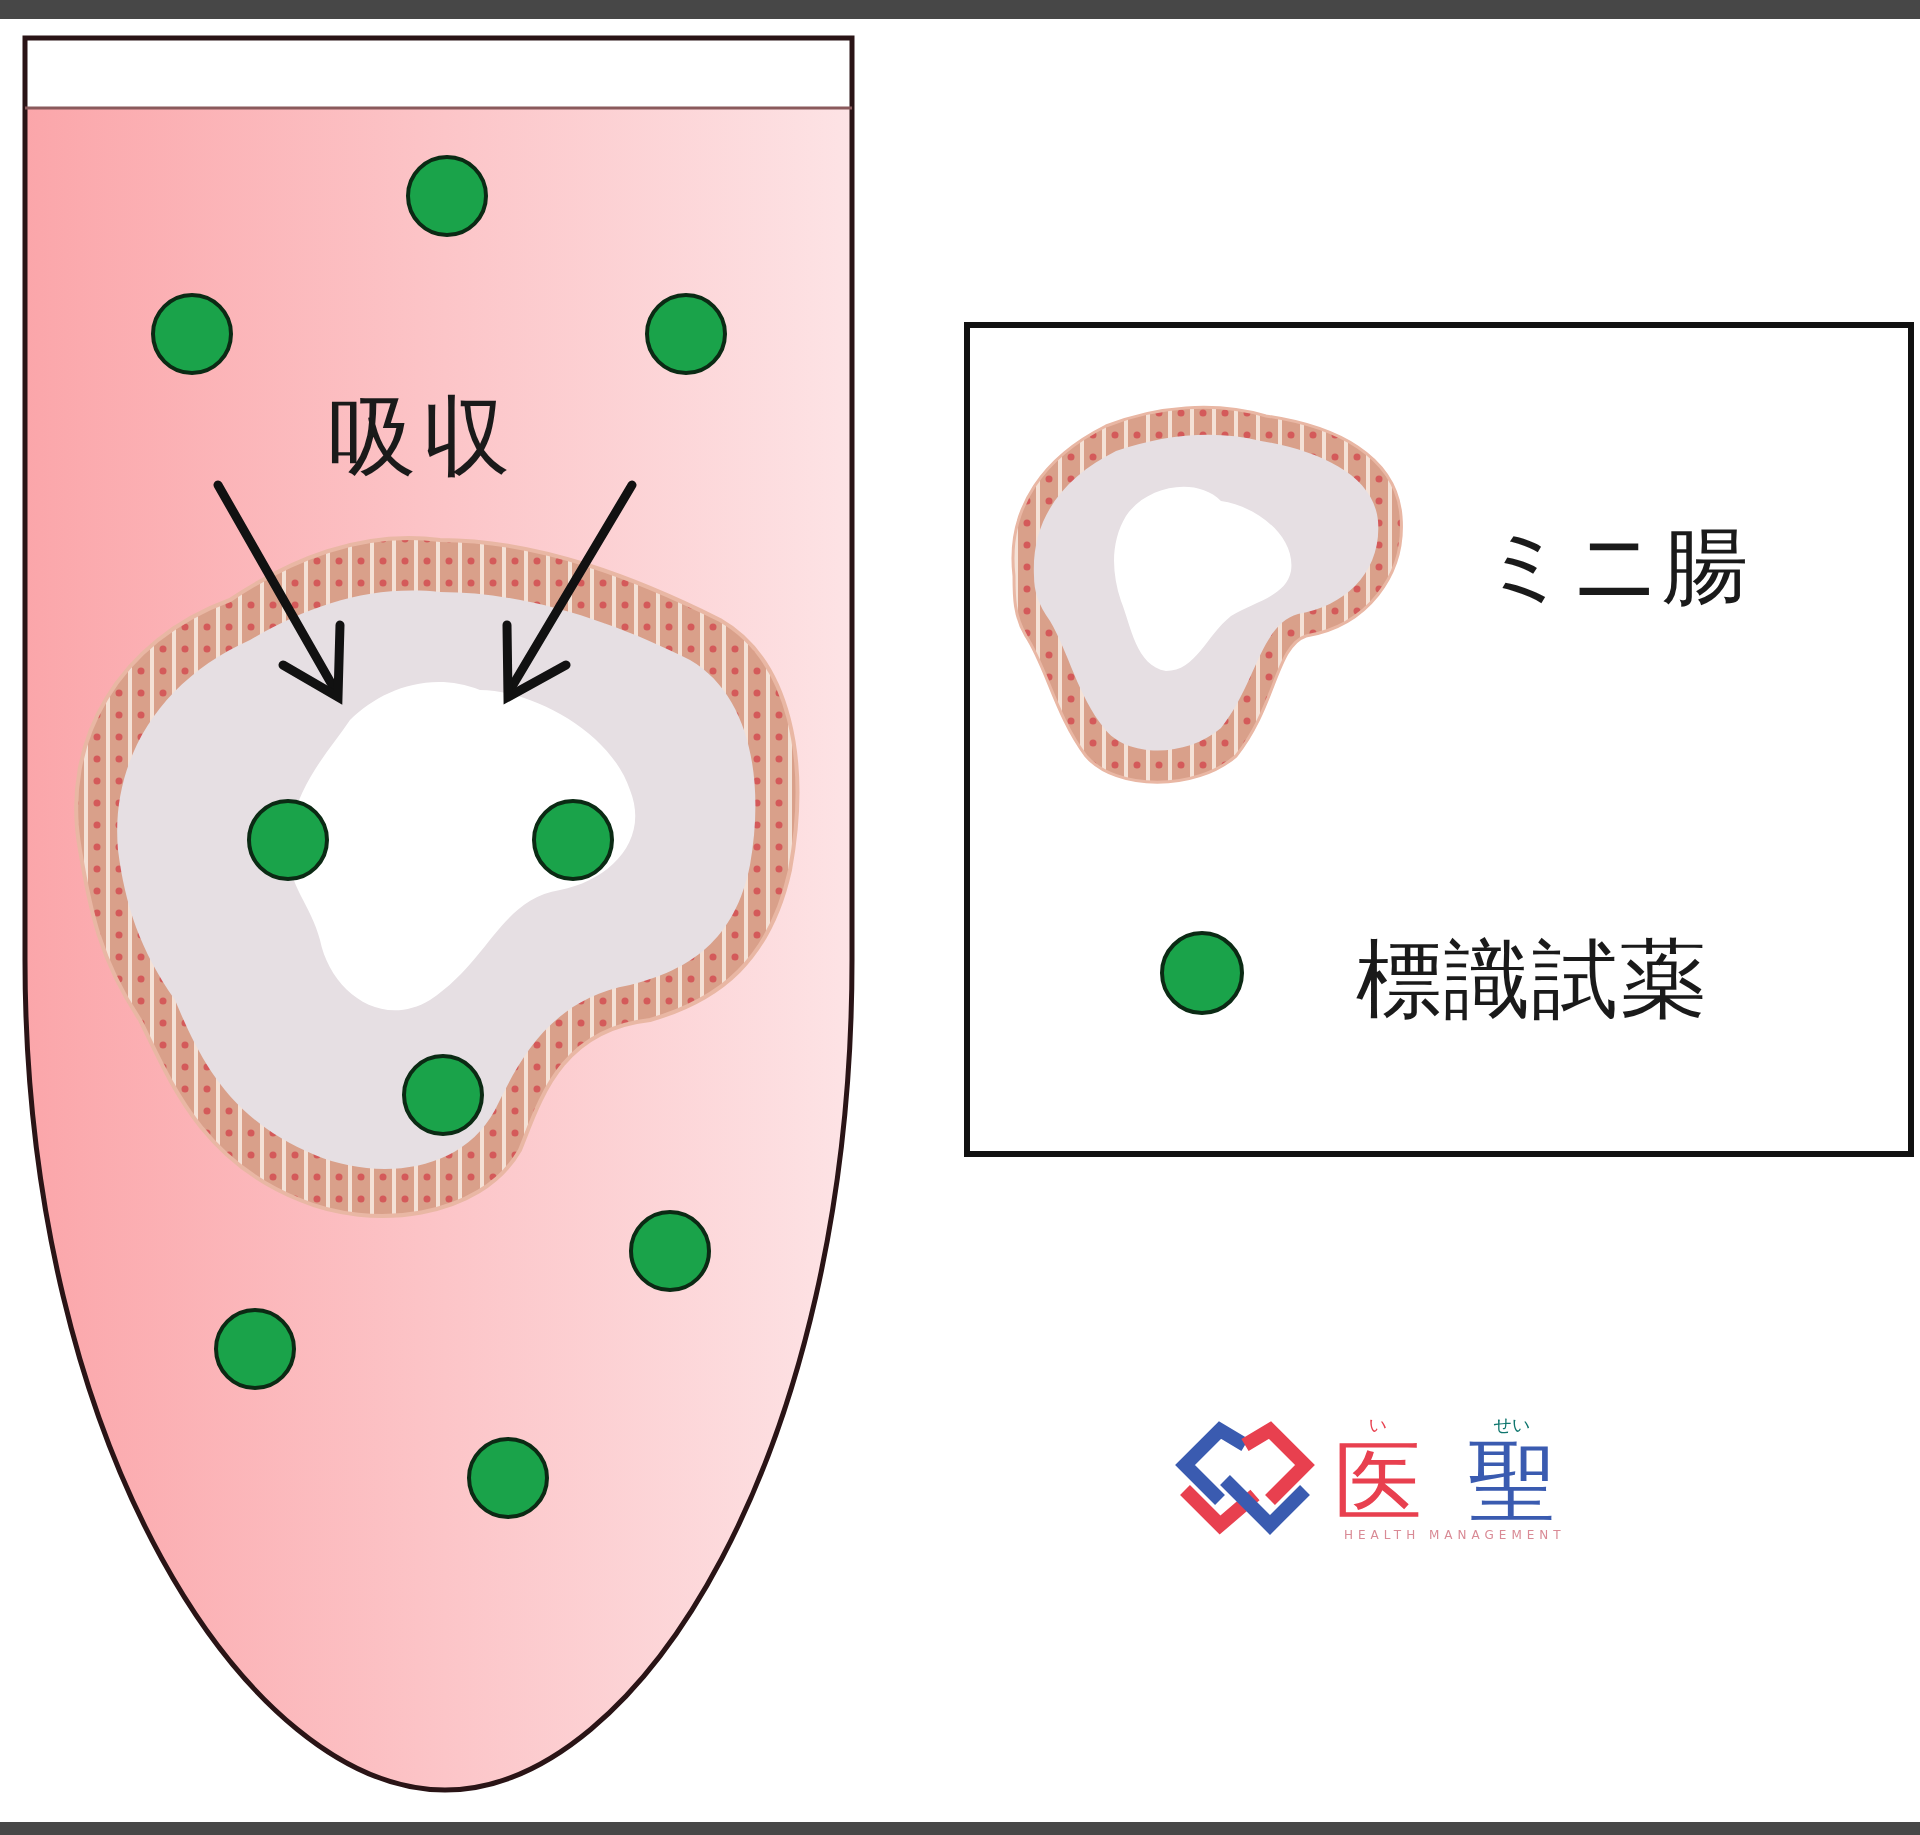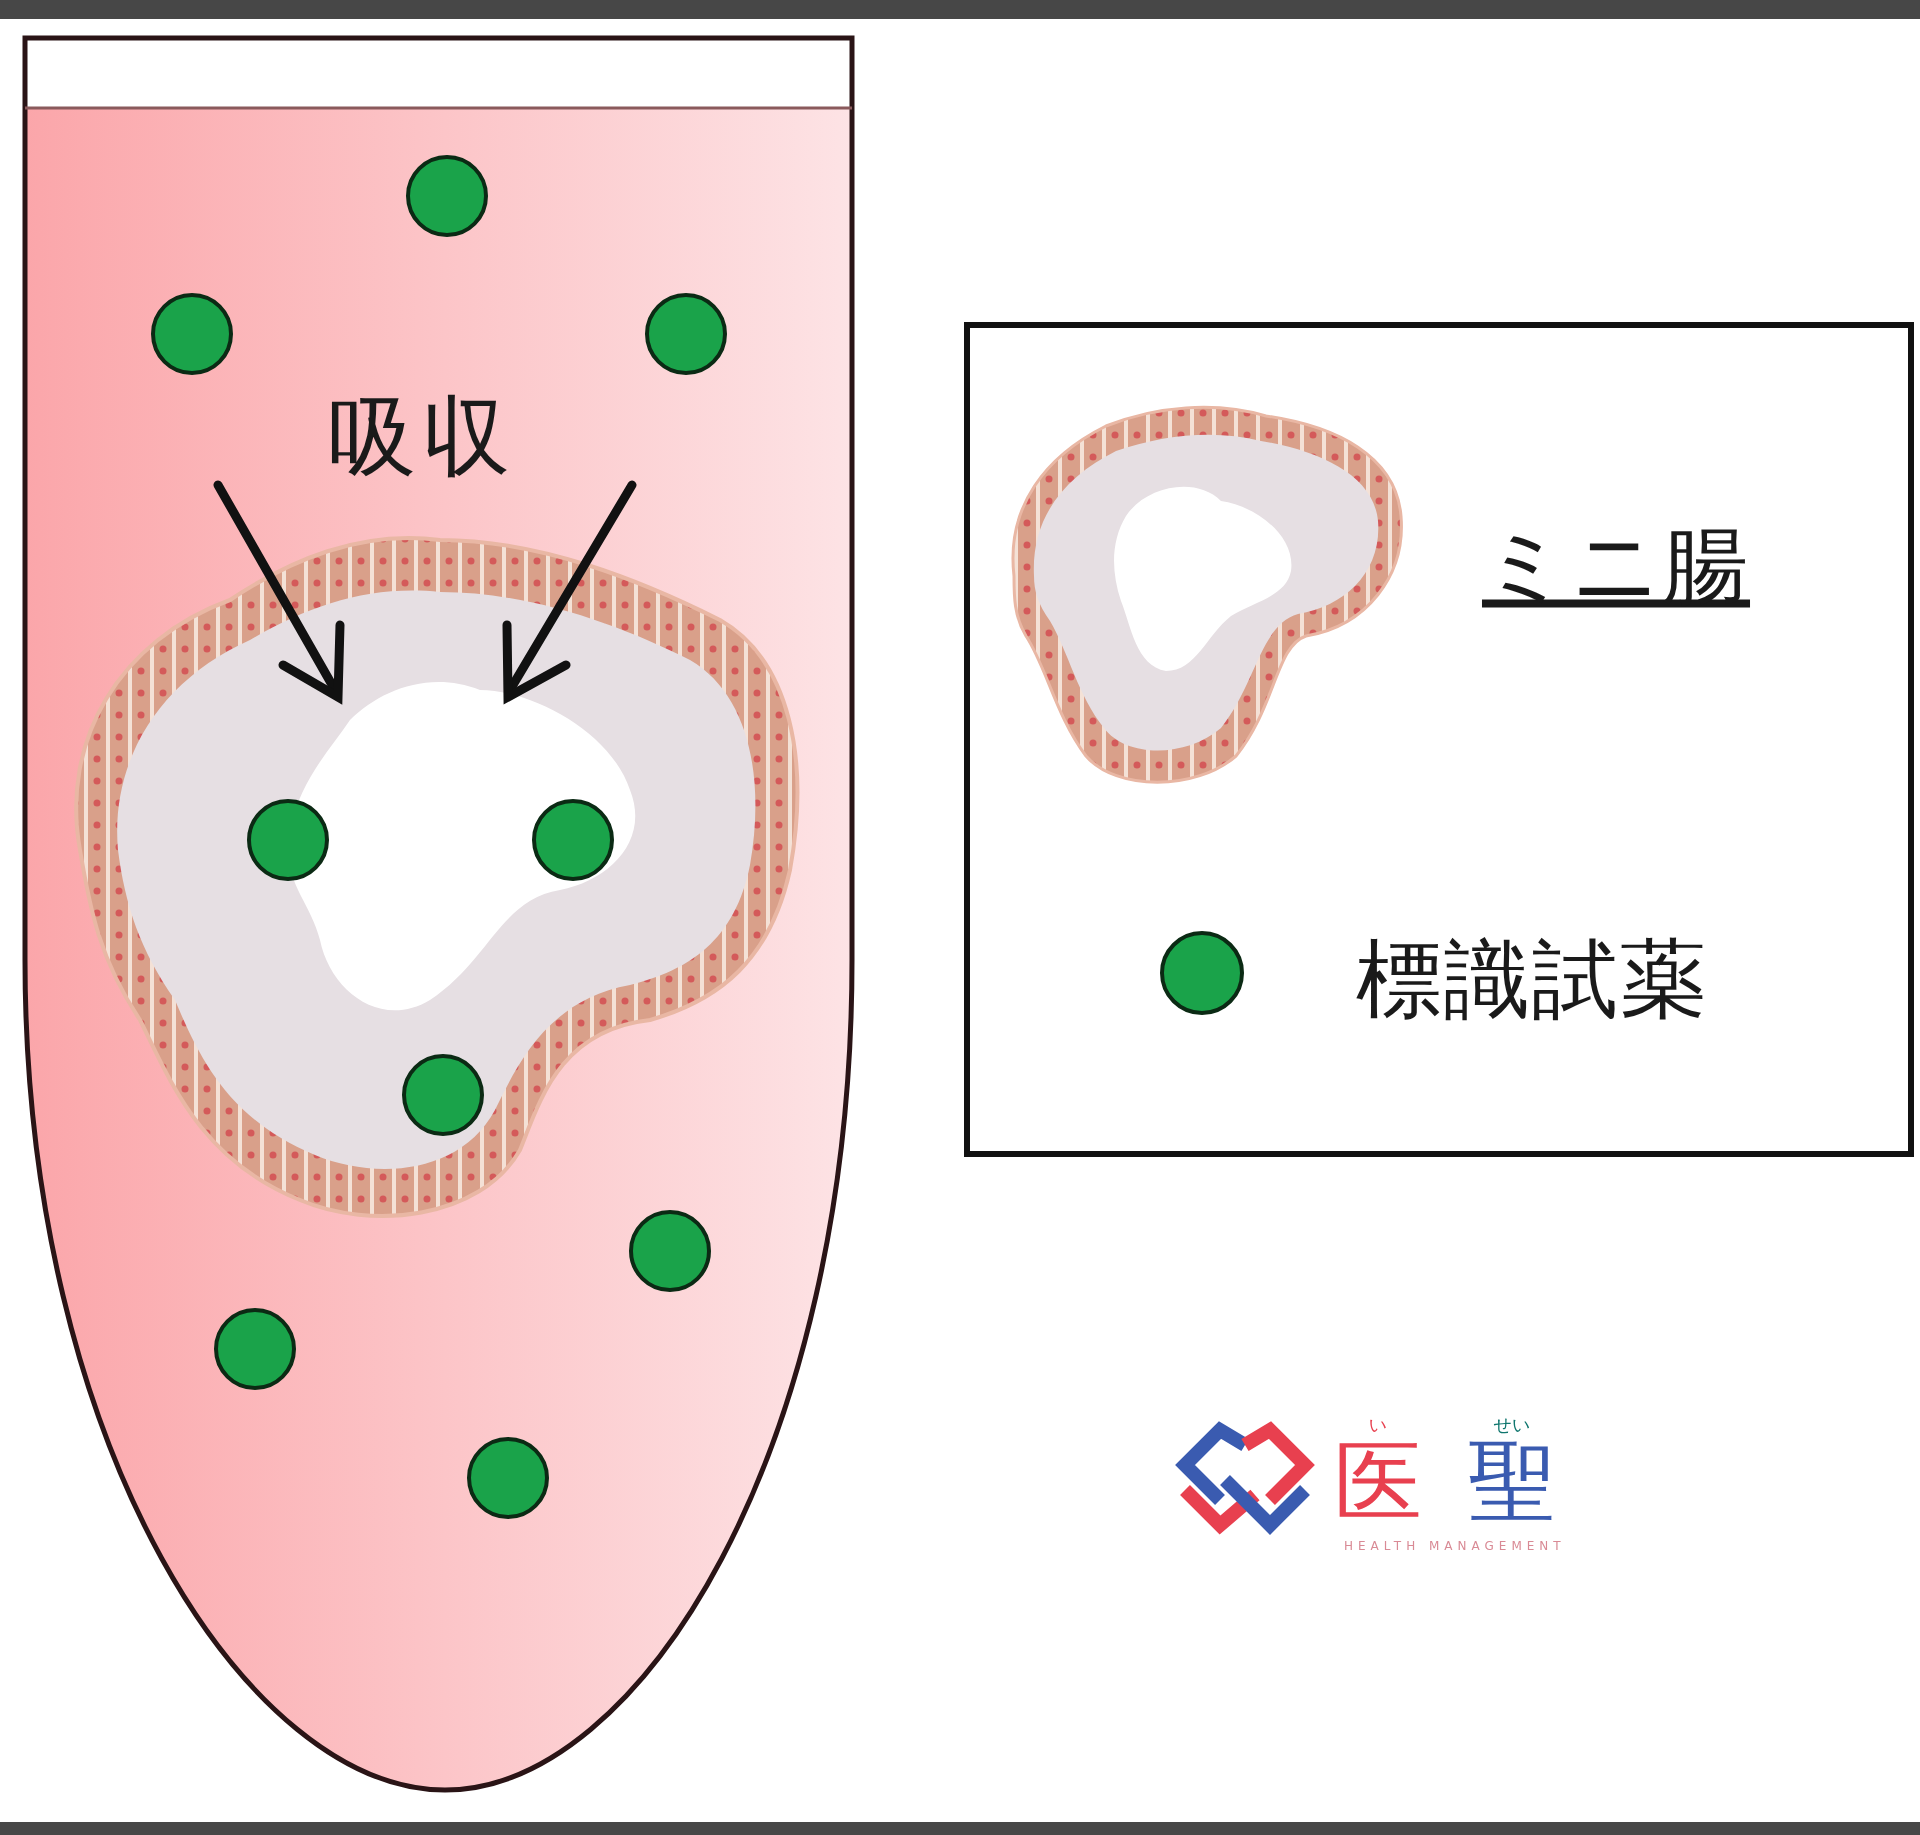--- a/index.html
+++ b/index.html
@@ -4,25 +4,25 @@
 <style>
   html, body { margin:0; padding:0; }
   body { width:1920px; height:1835px; position:relative; overflow:hidden; background:#ffffff; font-family:"DejaVu Sans", sans-serif; }
   .bar { position:absolute; left:0; width:1920px; background:#474747; }
   .bar.top { top:0; height:19px; }
   .bar.bottom { top:1822px; height:13px; }
   svg.main { position:absolute; left:0; top:0; }
   .lbl { position:absolute; color:#1a1a1a; white-space:nowrap; transform:translate(-50%,-50%); }
   .absorb { left:422px; top:437px; font-size:88px; letter-spacing:6px;text-align:right; }
   .legend-box { position:absolute; left:964px; top:322px; width:938px; height:823px; border:6px solid #111; background:#fff; }
-  .leg1 { left:1616px; top:566px; font-size:86px; letter-spacing:2px;text-decoration:underline; }
+  .leg1 { left:1616px; top:566px; font-size:86px; letter-spacing:2px; }
   .leg2 { left:1532px; top:980px; font-size:86px; letter-spacing:2px; }
   .logo-char { position:absolute; font-family:"DejaVu Serif", serif; font-size:88px; transform:translate(-50%,-50%); }
   .ruby { position:absolute; font-size:18px; transform:translate(-50%,-50%); }
-  .logo-sub { position:absolute; left:1344px; top:1528px; font-size:12px; letter-spacing:5px; color:#d98a95;margin-top:11px; }
+  .logo-sub { position:absolute; left:1344px; top:1528px; font-size:12px; letter-spacing:5px; color:#d98a95; }
 </style>
 </head>
 <body>
 
 <div class="bar top"></div>
 
 <svg class="main" width="1920" height="1835" viewBox="0 0 1920 1835">
   <defs>
     <linearGradient id="medium" x1="0" x2="1" y1="0" y2="0">
       <stop offset="0" stop-color="#fba6aa"></stop>

